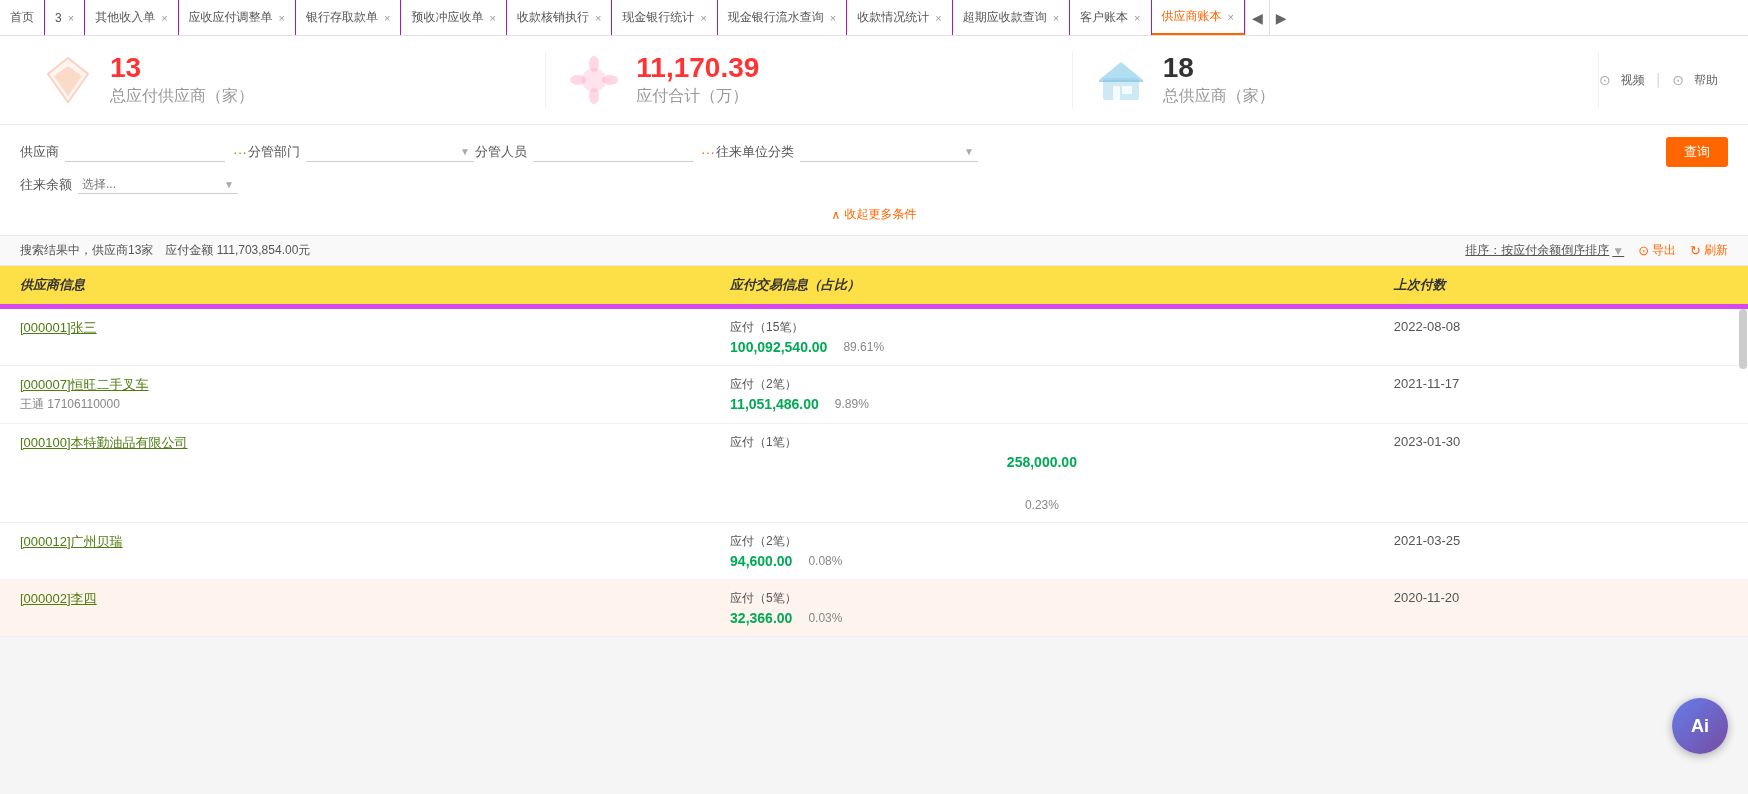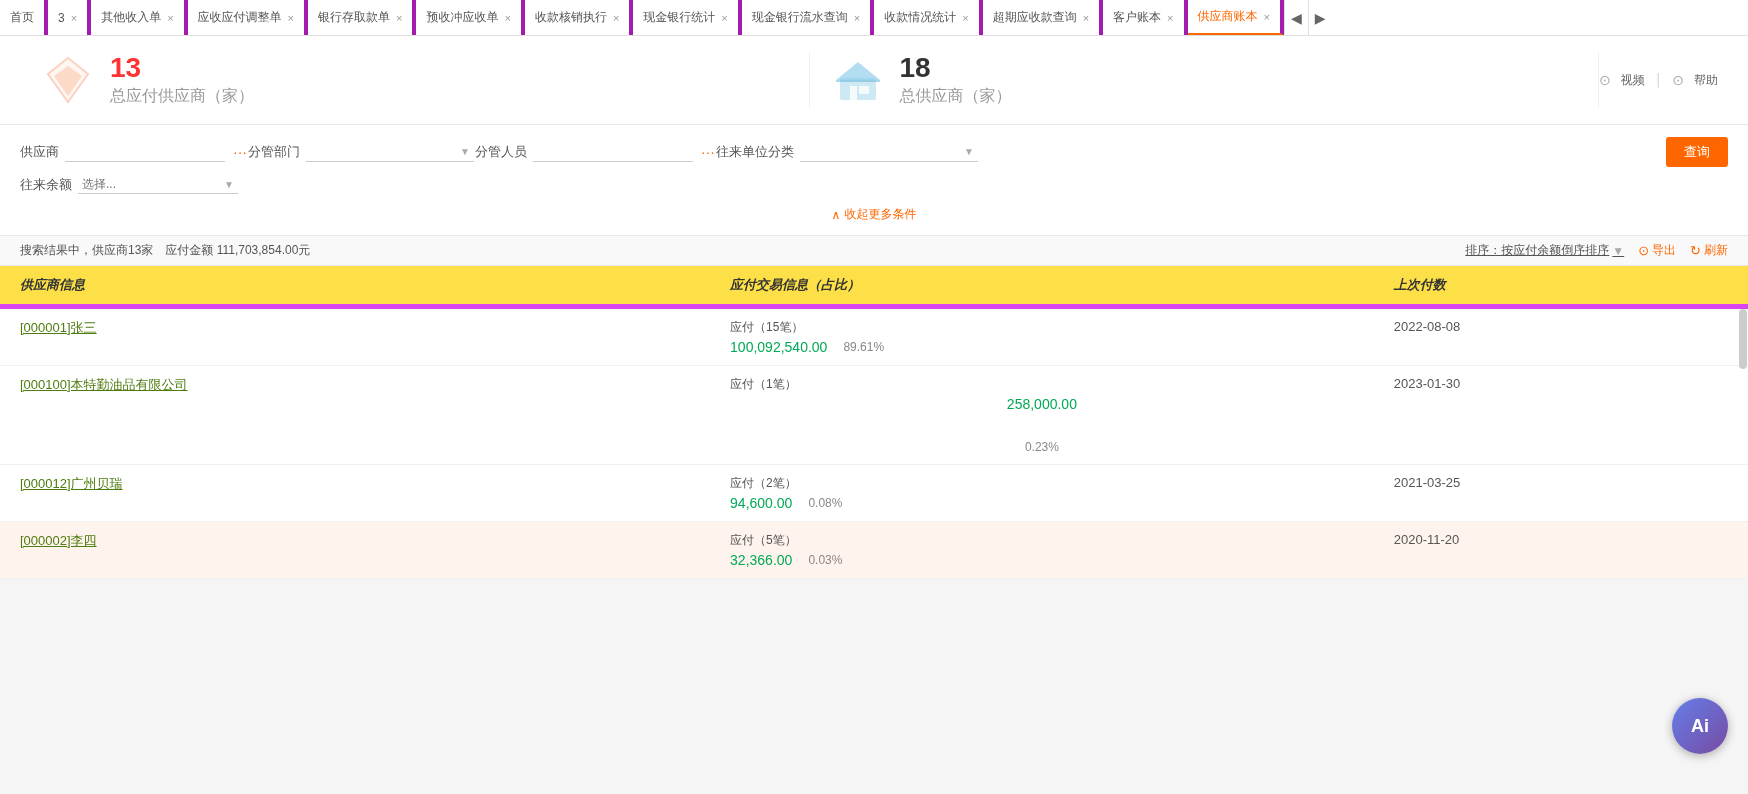--- a/index.html
+++ b/index.html
@@ -12,21 +12,21 @@
       background: #fff;
       border-bottom: 1px solid #e0e0e0;
       height: 36px;
       overflow: hidden;
     }
     .nav-tab {
       display: flex;
       align-items: center;
       padding: 0 10px;
       height: 100%;
-      border-right: 4px solid #a21caf;
+      border-right: 1px solid #a21caf;
       white-space: nowrap;
       font-size: 12px;
       color: #555;
       cursor: pointer;
       flex-shrink: 0;
     }
     .nav-tab.active { color: #ff6600; border-bottom: 2px solid #ff6600; }
     .nav-tab .close-x {
       margin-left: 6px;
       color: #999;
@@ -247,21 +247,21 @@
       cursor: pointer;
     }
     .supplier-sub {
       color: #888;
       font-size: 12px;
       margin-top: 2px;
     }
     .amount-green {
       color: #00aa55;
       font-size: 14px;
-      font-weight: 400;
+      font-weight: 700;
       text-align: right;
     }
     .tx-info {
       font-size: 12px;
       color: #555;
       margin-bottom: 3px;
     }
     .date-text {
       font-size: 13px;
       color: #555;
@@ -355,20 +355,36 @@
         <polygon points="26,4 46,20 26,48 6,20" fill="#ffe0d0" opacity="0.3"></polygon>
         <polygon points="26,12 40,22 26,42 12,22" fill="#f8c0a0" opacity="0.5"></polygon>
       </svg>
     </div>
     <div class="card-content">
       <div class="big-number">13</div>
       <div class="sub-label">总应付供应商（家）</div>
     </div>
   </div>
 
+  <div class="summary-card">
+    <div class="card-icon">
+
+      <svg viewBox="0 0 52 52" xmlns="http://www.w3.org/2000/svg">
+        <circle cx="26" cy="26" r="12" fill="#ffd0e0" opacity="0.6"></circle>
+        <ellipse cx="26" cy="10" rx="5" ry="8" fill="#ffb0c8" opacity="0.5"></ellipse>
+        <ellipse cx="26" cy="42" rx="5" ry="8" fill="#ffb0c8" opacity="0.5"></ellipse>
+        <ellipse cx="10" cy="26" rx="8" ry="5" fill="#ffb0c8" opacity="0.5"></ellipse>
+        <ellipse cx="42" cy="26" rx="8" ry="5" fill="#ffb0c8" opacity="0.5"></ellipse>
+      </svg>
+    </div>
+    <div class="card-content">
+      <div class="big-number">11,170.39</div>
+      <div class="sub-label">应付合计（万）</div>
+    </div>
+  </div>
 
   <div class="summary-card">
     <div class="card-icon">
 
       <svg viewBox="0 0 52 52" xmlns="http://www.w3.org/2000/svg">
         <rect x="8" y="24" width="36" height="22" rx="2" fill="#b8e0f0" opacity="0.7"></rect>
         <polygon points="4,26 26,8 48,26" fill="#80c8e8" opacity="0.6"></polygon>
         <rect x="18" y="32" width="7" height="14" fill="#fff" opacity="0.8"></rect>
         <rect x="27" y="32" width="10" height="8" fill="#fff" opacity="0.8"></rect>
         <rect x="4" y="26" width="44" height="2" fill="#60b0d8" opacity="0.5"></rect>
@@ -477,20 +493,32 @@
               <span class="amount-green">100,092,540.00</span>
               <span style="color: rgb(136, 136, 136); font-size: 12px;">89.61%</span>
             </div>
           </td>
           <td class="date-text">2022-08-08</td>
           <td style="width: 10px; padding: 0px;">
             <div style="width: 10px; height: 100%; background: rgb(240, 240, 240); position: relative;">
               <div style="width: 8px; height: 60px; background: rgb(204, 204, 204); border-radius: 4px; position: absolute; top: 0px; left: 1px;"></div>
             </div>
           </td>
+        </tr>
+        <tr>
+          <td><a class="supplier-link">[000007]恒旺二手叉车</a><div class="supplier-sub">王通  17106110000</div></td>
+          <td>
+            <div class="tx-info">应付（2笔）</div>
+            <div style="display: flex; align-items: center; gap: 16px;">
+              <span class="amount-green">11,051,486.00</span>
+              <span style="color: rgb(136, 136, 136); font-size: 12px;">9.89%</span>
+            </div>
+          </td>
+          <td class="date-text">2021-11-17</td>
+          <td style="width: 10px; padding: 0px;"></td>
         </tr>
         <tr>
           <td><a class="supplier-link">[000100]本特勤油品有限公司</a></td>
           <td>
             <div class="tx-info">应付（1笔）</div>
             <div style="display: flex; align-items: center; gap: 28px; flex-direction: column;">
               <span class="amount-green">258,000.00</span>
               <span style="color: rgb(136, 136, 136); font-size: 12px;">0.23%</span>
             </div>
           </td>

